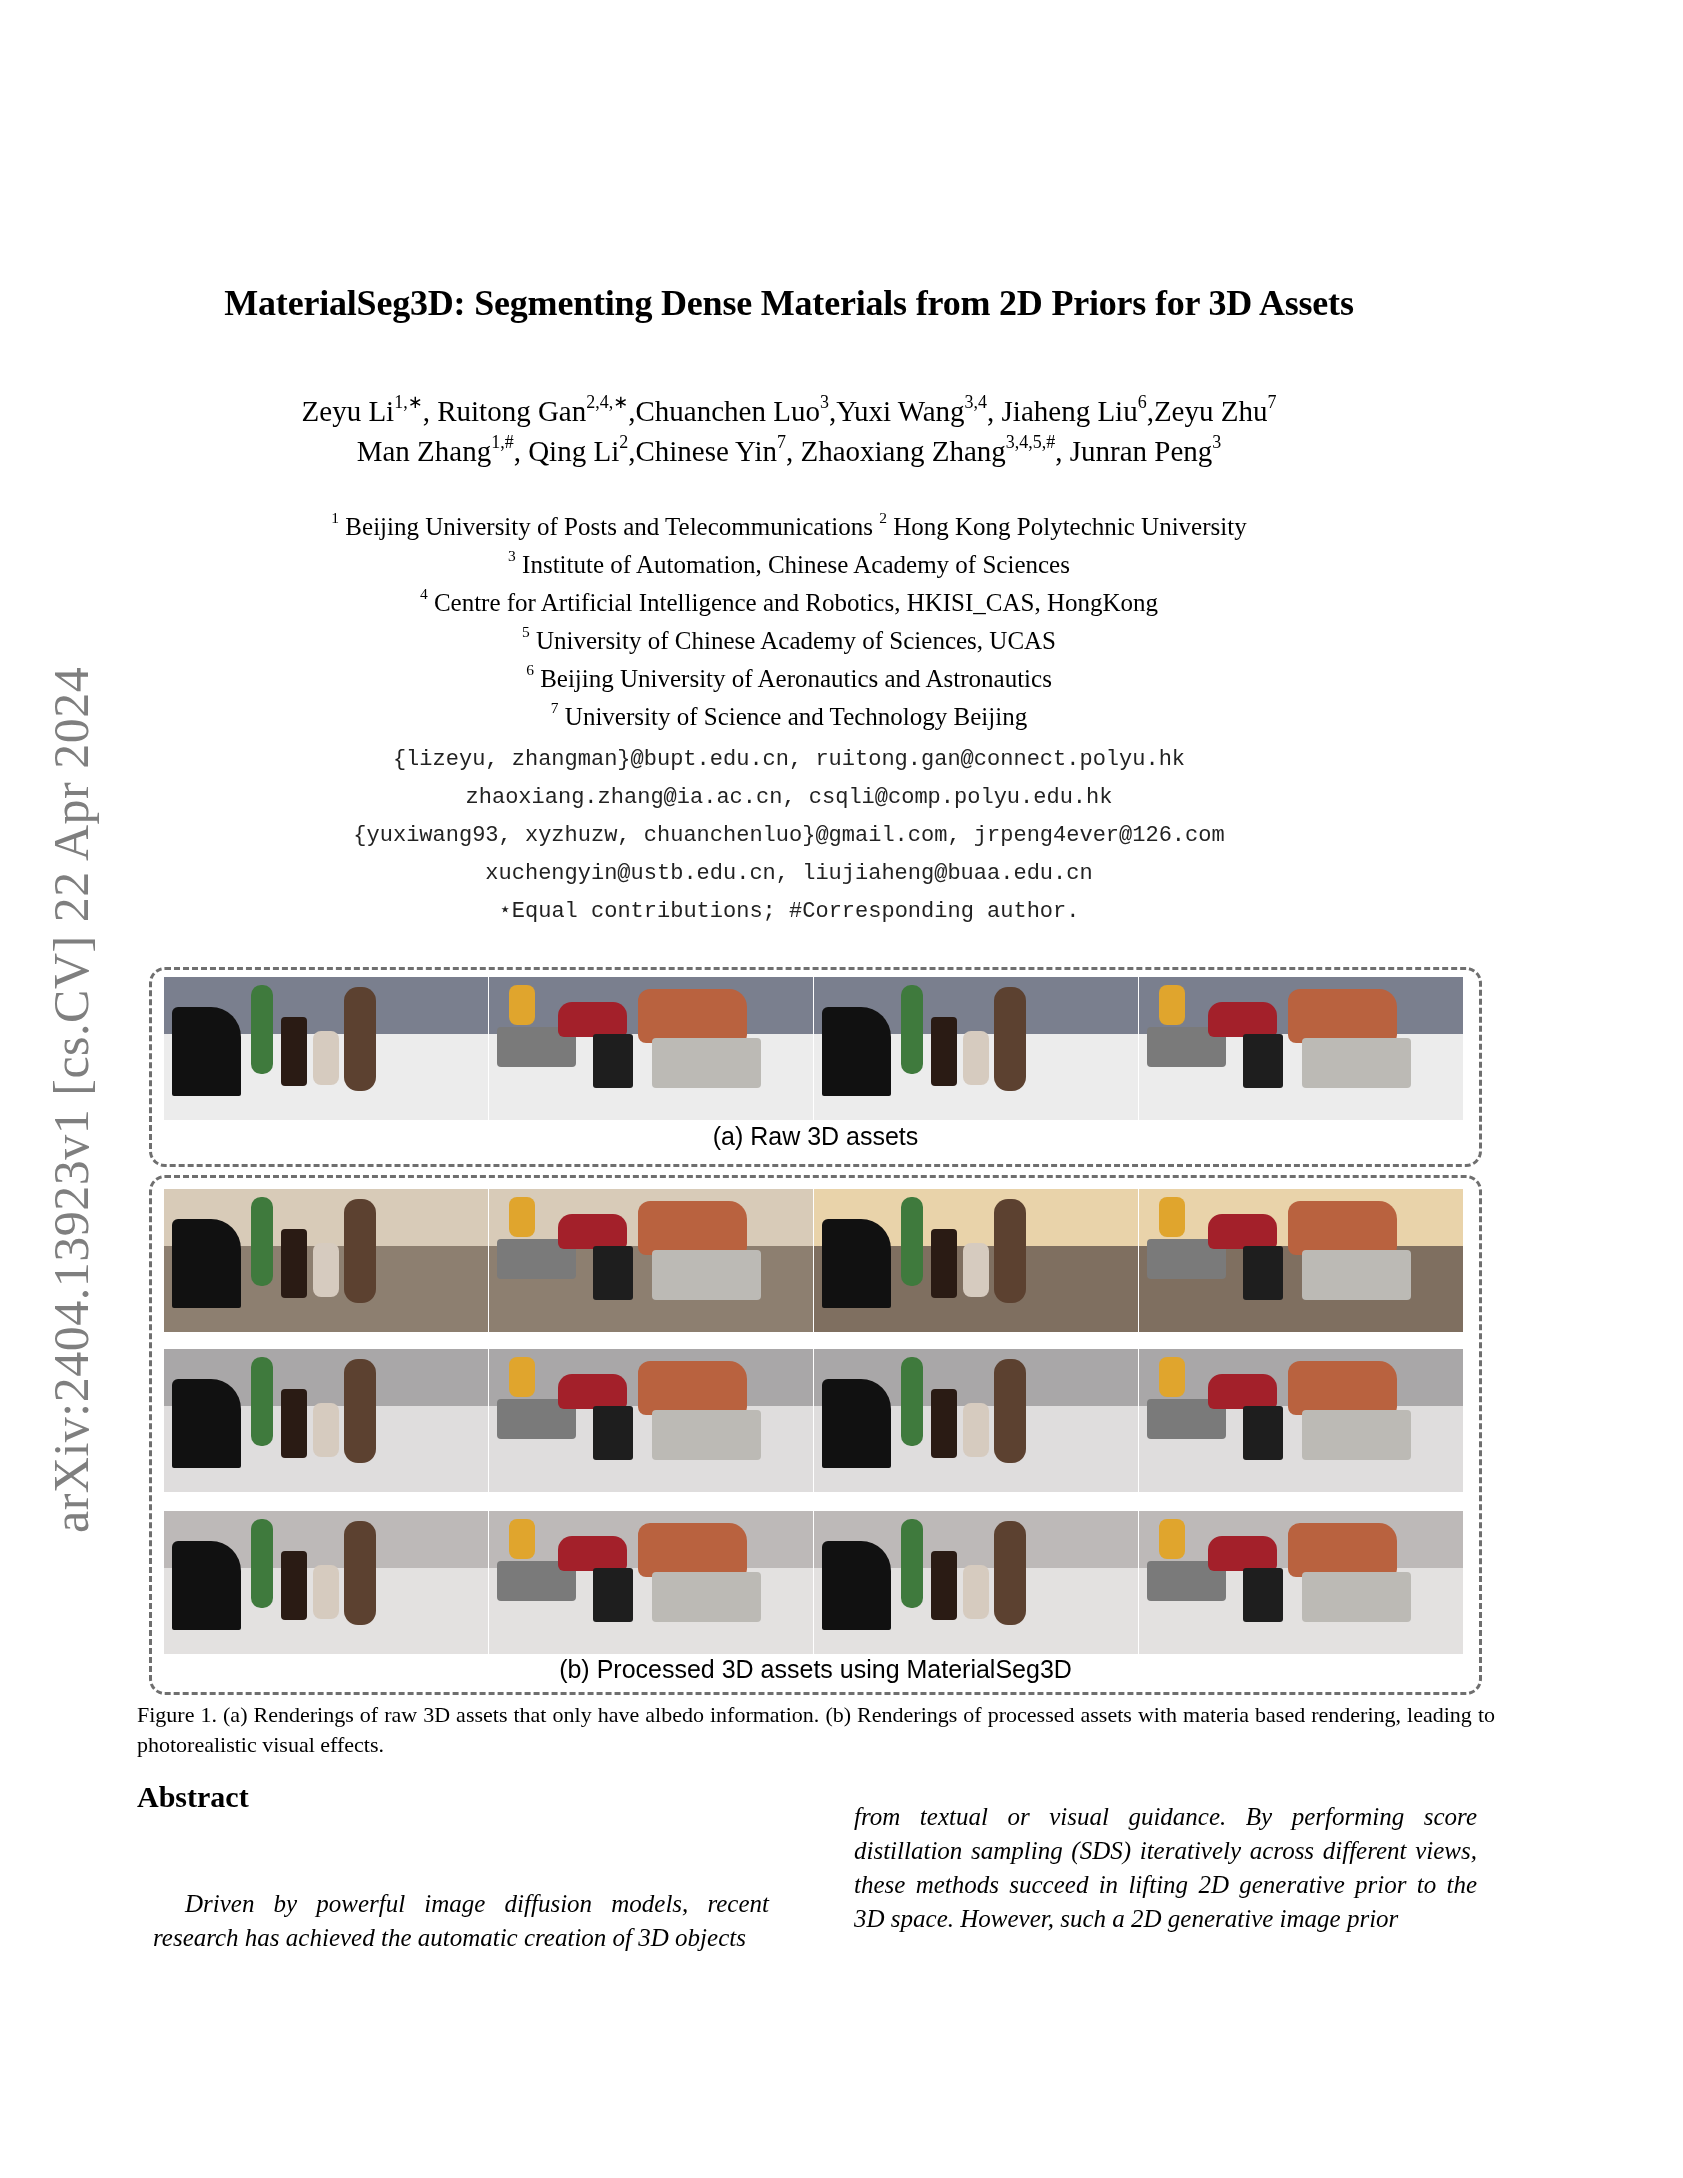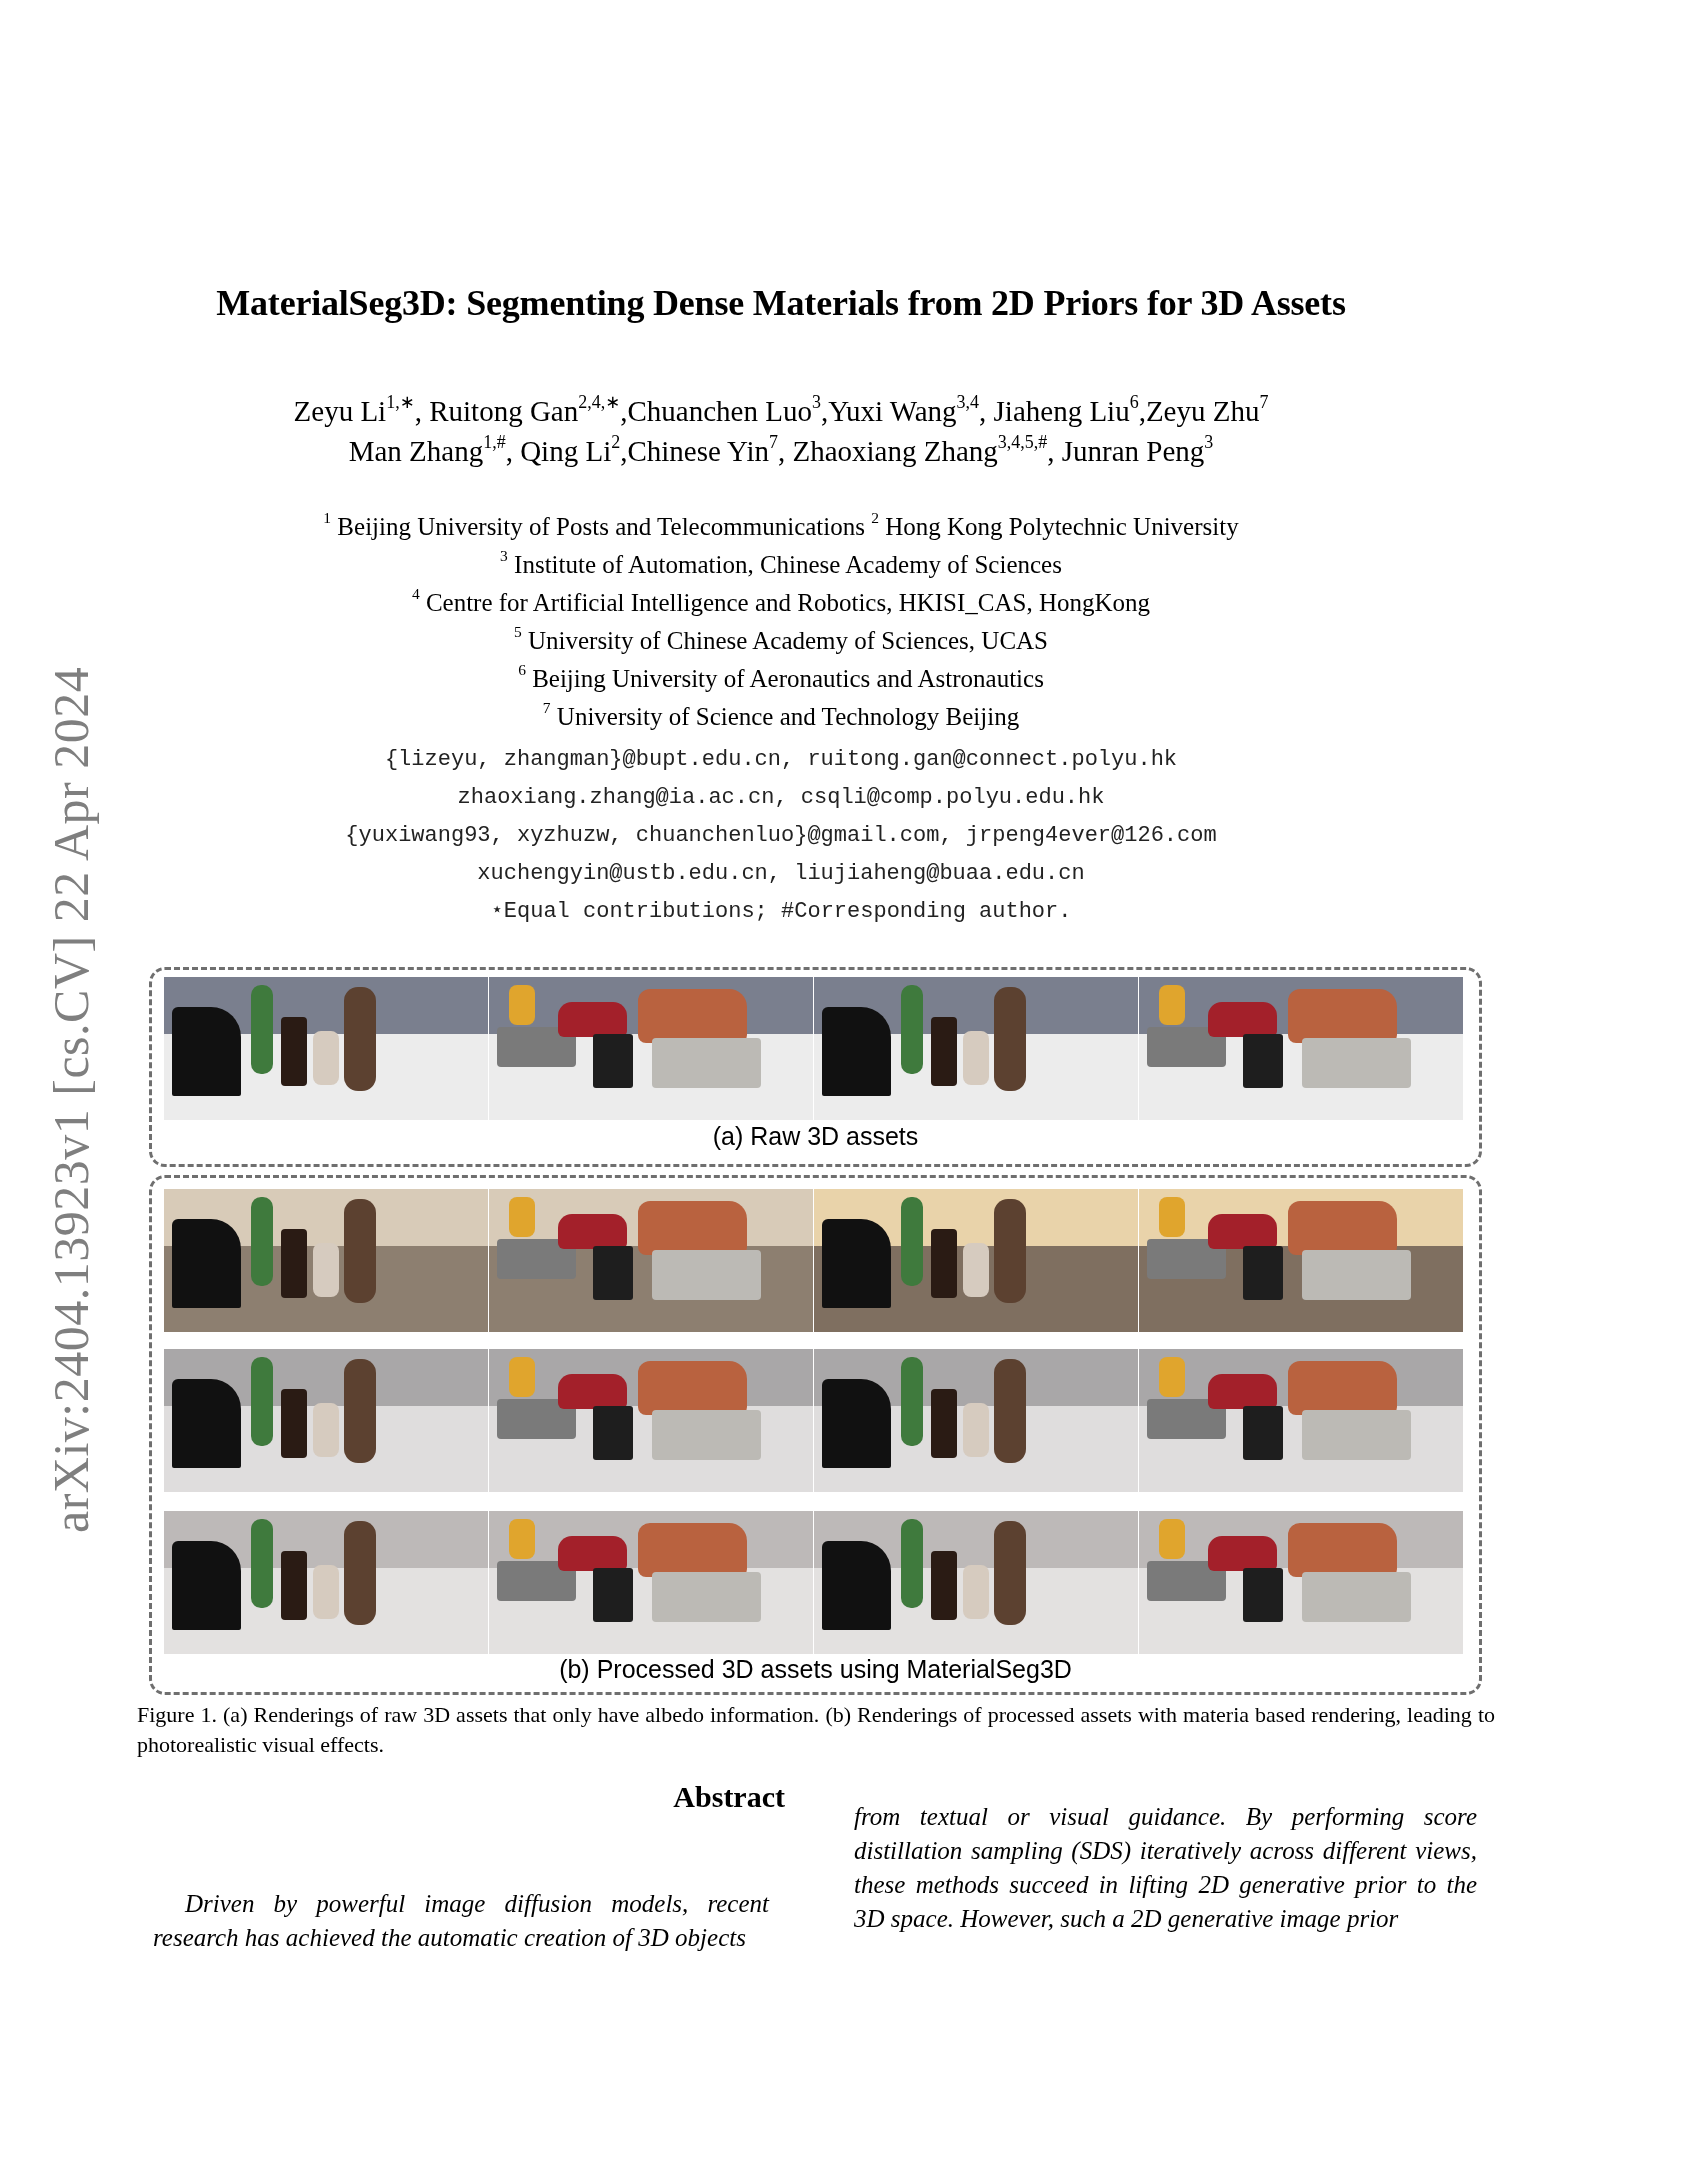--- a/index.html
+++ b/index.html
@@ -1,18 +1,18 @@
 <!DOCTYPE html>
 <html><head>
   <meta charset="utf-8">
   <style>
     html, body { margin: 0; padding: 0; background: #ffffff; }
     body { width: 1683px; height: 2178px; position: relative; overflow: hidden; color: #000; font-family: "Liberation Serif", serif; }
     .abs { position: absolute; }
-    .center { text-align: center; left: 0; width: 1562px; }
+    .center { text-align: center; left: 8px; width: 1562px; }
     #title { top: 282px; font-size: 36px; font-weight: bold; letter-spacing: -0.2px; }
     .authors { font-size: 29px; line-height: 40px; }
     #authors1 { top: 391px; }
     #authors2 { top: 431px; }
     sup { font-size: 0.62em; line-height: 0; vertical-align: 0.75em; }
     .aff { font-size: 25px; line-height: 38px; }
     #affs { top: 508px; }
     .email { font-family: "Liberation Mono", monospace; font-size: 22px; line-height: 38px; color: #222; }
     #emails { top: 741px; }
     #arxiv { left: 42px; top: 1533px; transform-origin: 0 0; transform: rotate(-90deg); font-family: "Liberation Serif", serif; font-size: 50px; color: #7f7f7f; white-space: nowrap; letter-spacing: 0.5px; }
@@ -20,21 +20,21 @@
     #box-a { left: 149px; top: 967px; width: 1333px; height: 200px; }
     #box-b { left: 149px; top: 1175px; width: 1333px; height: 520px; }
     .strip { position: absolute; left: 164px; width: 1299px; height: 143px; display: flex; overflow: hidden; }
     .panel { flex: 1; position: relative; overflow: hidden; border-right: 1px solid rgba(255,255,255,0.5); }
     .panel:last-child { border-right: none; }
     .panel .wall { position: absolute; left: 0; top: 0; right: 0; height: 40%; }
     .panel .floor { position: absolute; left: 0; bottom: 0; right: 0; top: 40%; }
     .obj { position: absolute; }
     .subcap { font-family: "Liberation Sans", sans-serif; font-size: 25px; text-align: center; position: absolute; left: 149px; width: 1333px; }
     #figcap { left: 137px; top: 1700px; width: 1358px; font-size: 22px; line-height: 30px; text-align: justify; }
-    #abstract-head { left: 137px; top: 1780px; width: 648px; text-align: right; font-size: 30px; font-weight: bold; }
+    #abstract-head { left: 137px; top: 1780px; width: 648px; text-align: left; font-size: 30px; font-weight: bold; }
     .col { font-size: 25px; line-height: 34px; font-style: italic; text-align: justify; }
     #abstract-left { left: 137px; top: 1871px; width: 648px; }
     #abstract-left p { margin: 16px; text-indent: 32px; }
     #abstract-right { left: 842px; top: 1788px; width: 647px; }
     #abstract-right p { margin: 12px; }
   </style>
 </head>
 <body>
 
 <div id="arxiv" class="abs">arXiv:2404.13923v1  [cs.CV]  22 Apr 2024</div>

